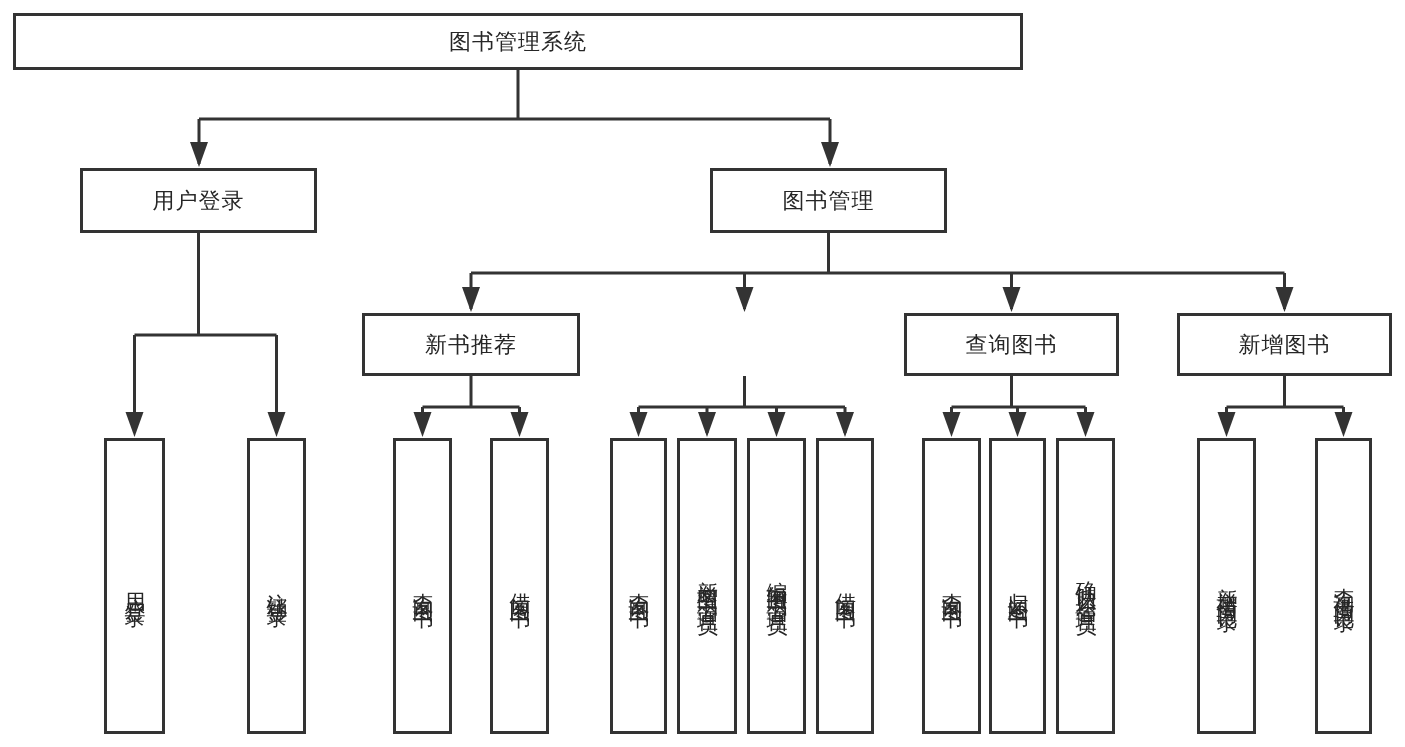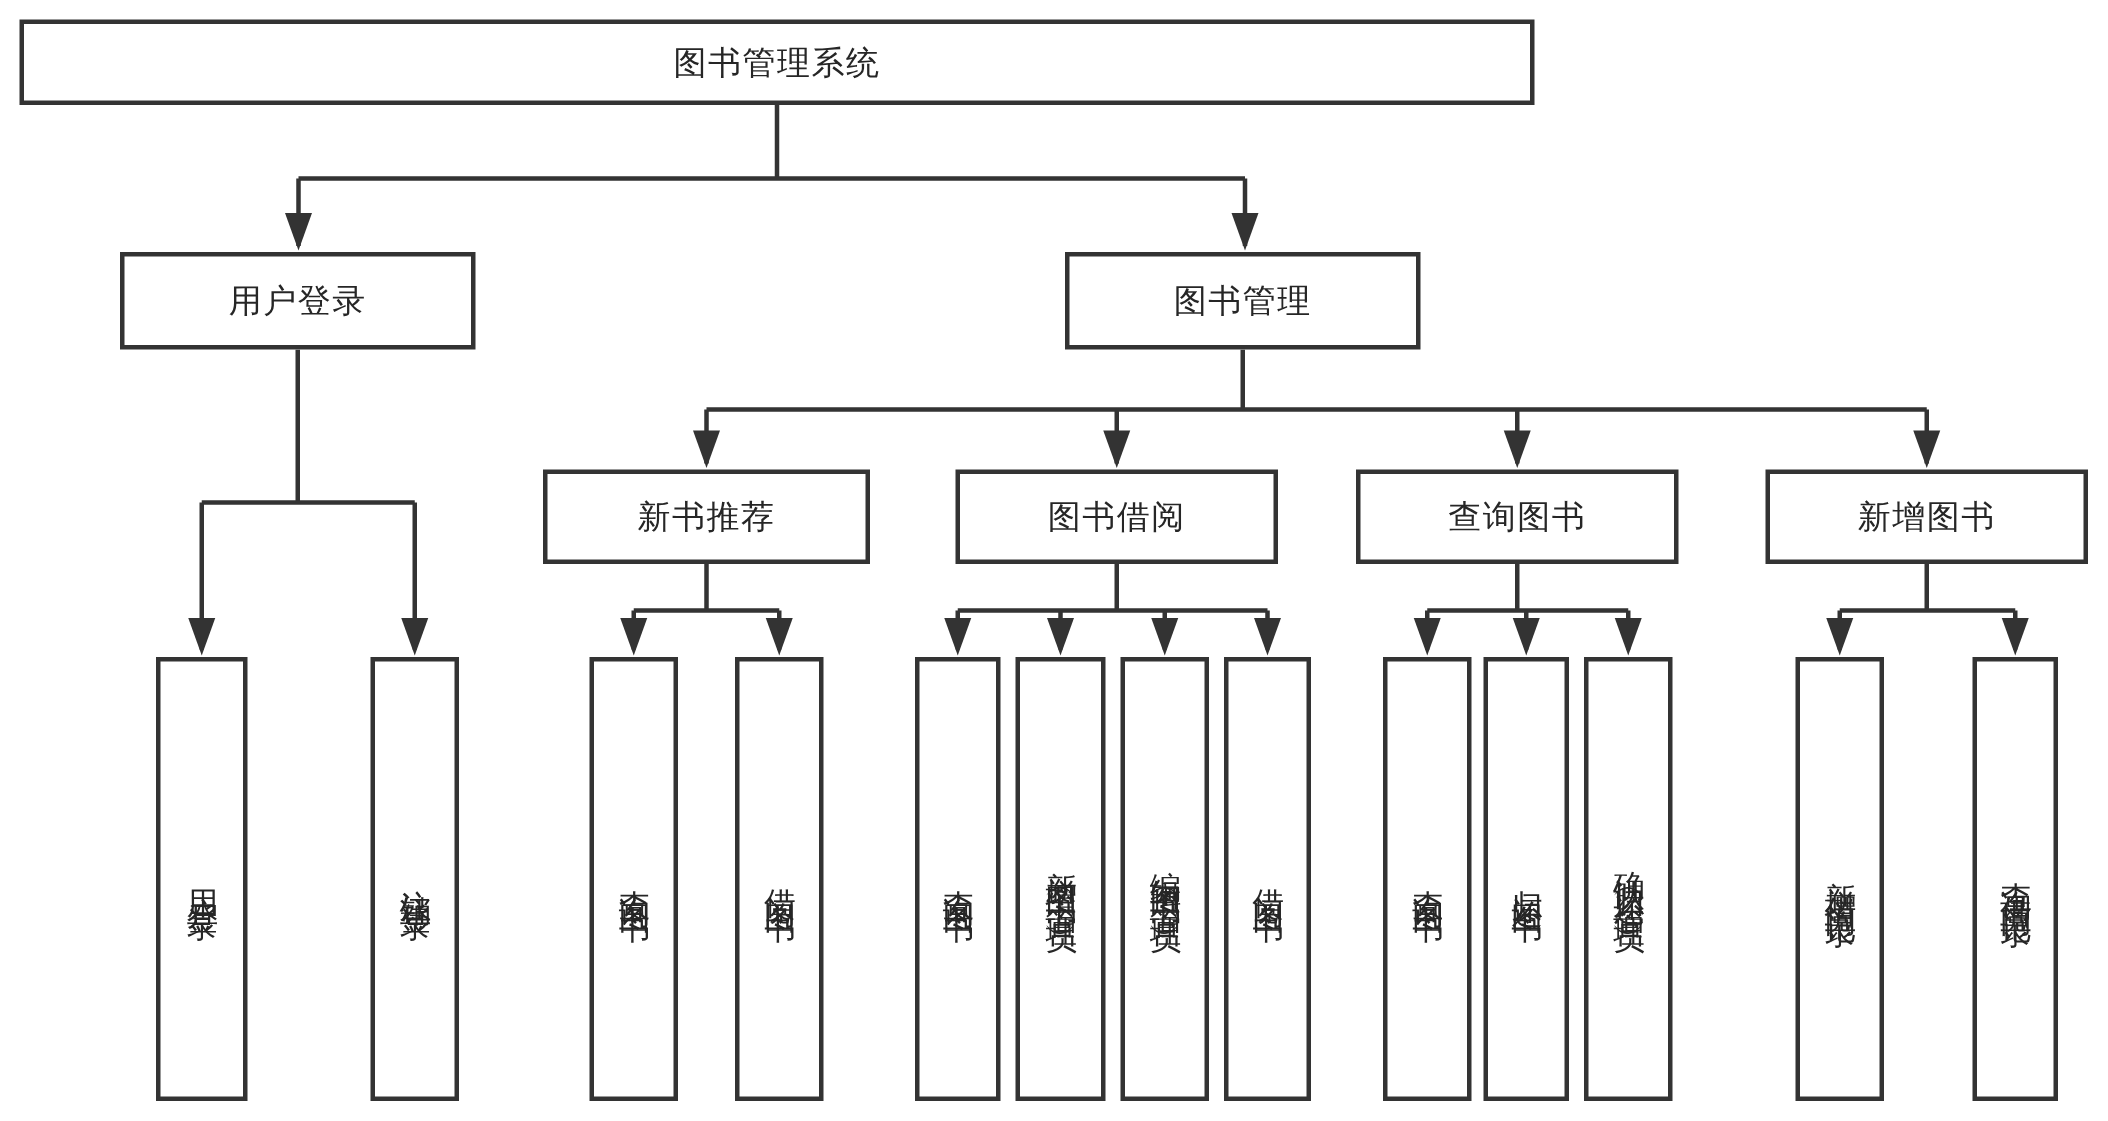--- a/index.html
+++ b/index.html
@@ -104,23 +104,20 @@
   <div class="node h" style="left:80px;top:168px;width:237px;height:65px">
     <span>用户登录</span>
   </div>
   <div class="node h" style="left:710px;top:168px;width:237px;height:65px">
     <span>图书管理</span>
   </div>
 
   <div class="node h" style="left:362px;top:313px;width:218px;height:63px">
     <span>新书推荐</span>
   </div>
-  <div class="node h" style="left:637px;top:313px;width:215px;height:63px">
-    <span>图书借阅</span>
-  </div>
   <div class="node h" style="left:904px;top:313px;width:215px;height:63px">
     <span>查询图书</span>
   </div>
   <div class="node h" style="left:1177px;top:313px;width:215px;height:63px">
     <span>新增图书</span>
   </div>
 
   <div class="node leaf" style="left:104px;top:438px;width:61px;height:296px">
     <span>用户登录</span>
   </div>

